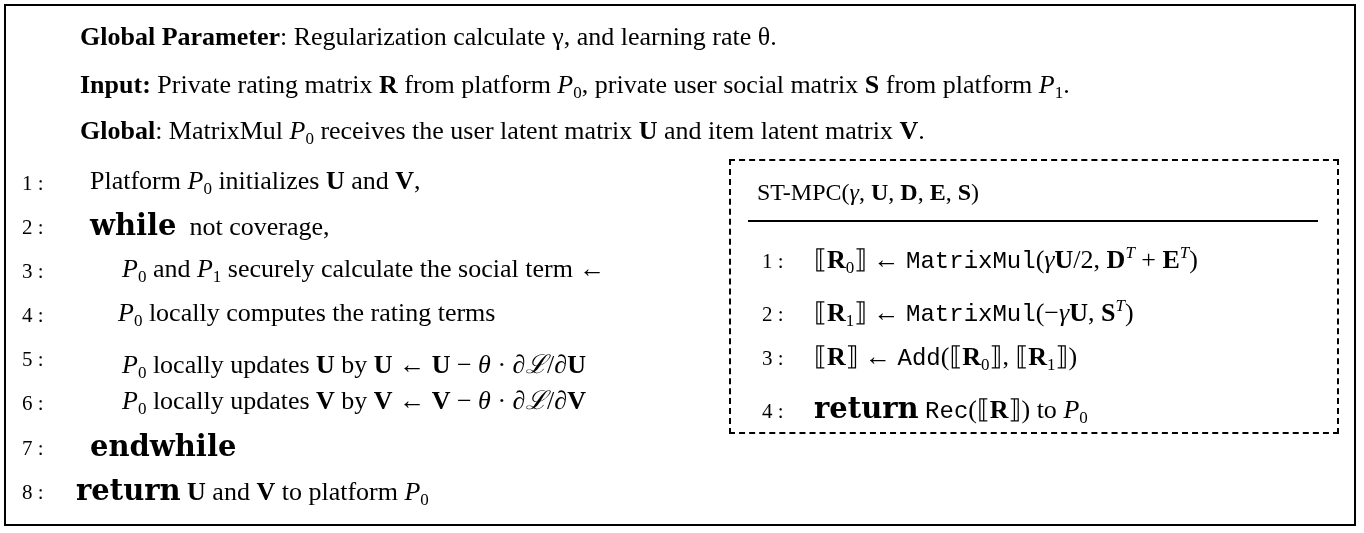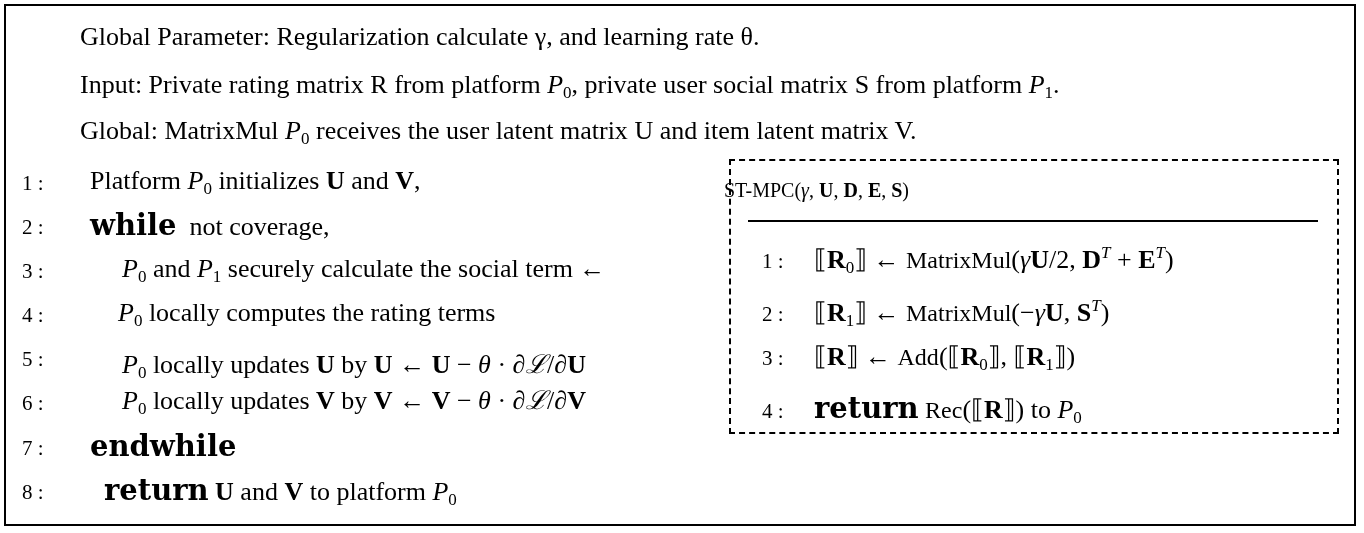--- a/index.html
+++ b/index.html
@@ -1,31 +1,31 @@
 <!DOCTYPE html>
 <html><head>
 <meta charset="utf-8">
 <style>
   html, body { margin:0; padding:0; background:#ffffff; }
   body { width:1364px; height:533px; position:relative; overflow:hidden;
          font-family:"Liberation Serif","DejaVu Serif",serif; color:#000; }
   .frame { position:absolute; left:4px; top:4px; width:1352px; height:522px;
            border:2px solid #000; box-sizing:border-box; }
   .hdr { position:absolute; left:80px; font-size:26px; white-space:nowrap; line-height:30px; }
-  .b { font-weight:normal; }
+  .b { font-weight:bold; }
   .it { font-style:italic; }
   sub { font-size:17px; vertical-align:-5px; line-height:0; font-style:normal; }
   sup { font-size:17px; vertical-align:10px; line-height:0; font-style:italic; }
   .line { position:absolute; font-size:26px; white-space:nowrap; line-height:30px; }
   .num { position:absolute; left:22px; font-size:21px; width:50px; }
   .kw { font-family:"DejaVu Serif",serif; font-weight:bold; font-size:29px;text-align:center; }
-  .sf { font-family:Liberation Serif, serif; font-size:24px; }
+  .sf { font-family:Liberation Mono, monospace; font-size:24px; }
   .dash { position:absolute; left:729px; top:159px; width:610px; height:275px;
           border:2px dashed #000; box-sizing:border-box; }
-  .sbtitle { position:absolute; left:724px; top:179px; font-size:20px; white-space:nowrap; }
+  .sbtitle { position:absolute; left:757px; top:179px; font-size:24px; white-space:nowrap; }
   .rule { position:absolute; left:748px; top:220px; width:570px; height:2px; background:#000; }
   .sline { position:absolute; left:748px; font-size:26px; white-space:nowrap; line-height:30px; }
   .snum { display:inline-block; width:66px; font-size:21px; padding-left:14px; box-sizing:border-box; }
 </style>
 </head>
 <body>
 
 <div class="frame"></div>
 
 <div class="hdr" style="top:22px;">
@@ -54,21 +54,21 @@
   <span class="num" style="top:347px;">5 :</span>
   <div class="line" style="left:122px; top:350px;"><i>P</i><sub>0</sub> locally updates <b>U</b> by <b>U</b> ← <b>U</b> − <i>θ</i> · ∂<i>ℒ</i>/∂<b>U</b></div>
 
   <span class="num" style="top:391px;">6 :</span>
   <div class="line" style="left:122px; top:386px;"><i>P</i><sub>0</sub> locally updates <b>V</b> by <b>V</b> ← <b>V</b> − <i>θ</i> · ∂<i>ℒ</i>/∂<b>V</b></div>
 
   <span class="num" style="top:436px;">7 :</span>
   <div class="line" style="left:90px; top:431px;"><span class="kw">endwhile</span></div>
 
   <span class="num" style="top:480px;">8 :</span>
-  <div class="line" style="left:104px; top:475px;"><span class="kw">return</span> <b>U</b> and <b>V</b> to platform <i>P</i><sub>0</sub></div>
+  <div class="line" style="left:76px; top:475px;"><span class="kw">return</span> <b>U</b> and <b>V</b> to platform <i>P</i><sub>0</sub></div>
 </div>
 
 <div class="dash"></div>
 <div class="sbtitle">ST-MPC(<i>γ</i>, <b>U</b>, <b>D</b>, <b>E</b>, <b>S</b>)</div>
 <div class="rule"></div>
 
 <div class="sline" style="top:245px;"><span class="snum">1 :</span>⟦<b>R</b><sub>0</sub>⟧ ← <span class="sf">MatrixMul</span>(<i>γ</i><b>U</b>/2, <b>D</b><sup>T</sup> + <b>E</b><sup>T</sup>)</div>
 <div class="sline" style="top:298px;"><span class="snum">2 :</span>⟦<b>R</b><sub>1</sub>⟧ ← <span class="sf">MatrixMul</span>(−<i>γ</i><b>U</b>, <b>S</b><sup>T</sup>)</div>
 <div class="sline" style="top:342px;"><span class="snum">3 :</span>⟦<b>R</b>⟧ ← <span class="sf">Add</span>(⟦<b>R</b><sub>0</sub>⟧, ⟦<b>R</b><sub>1</sub>⟧)</div>
 <div class="sline" style="top:386px;margin-top:7px;"><span class="snum">4 :</span><span class="kw">return</span> <span class="sf">Rec</span>(⟦<b>R</b>⟧) to <i>P</i><sub>0</sub></div>

